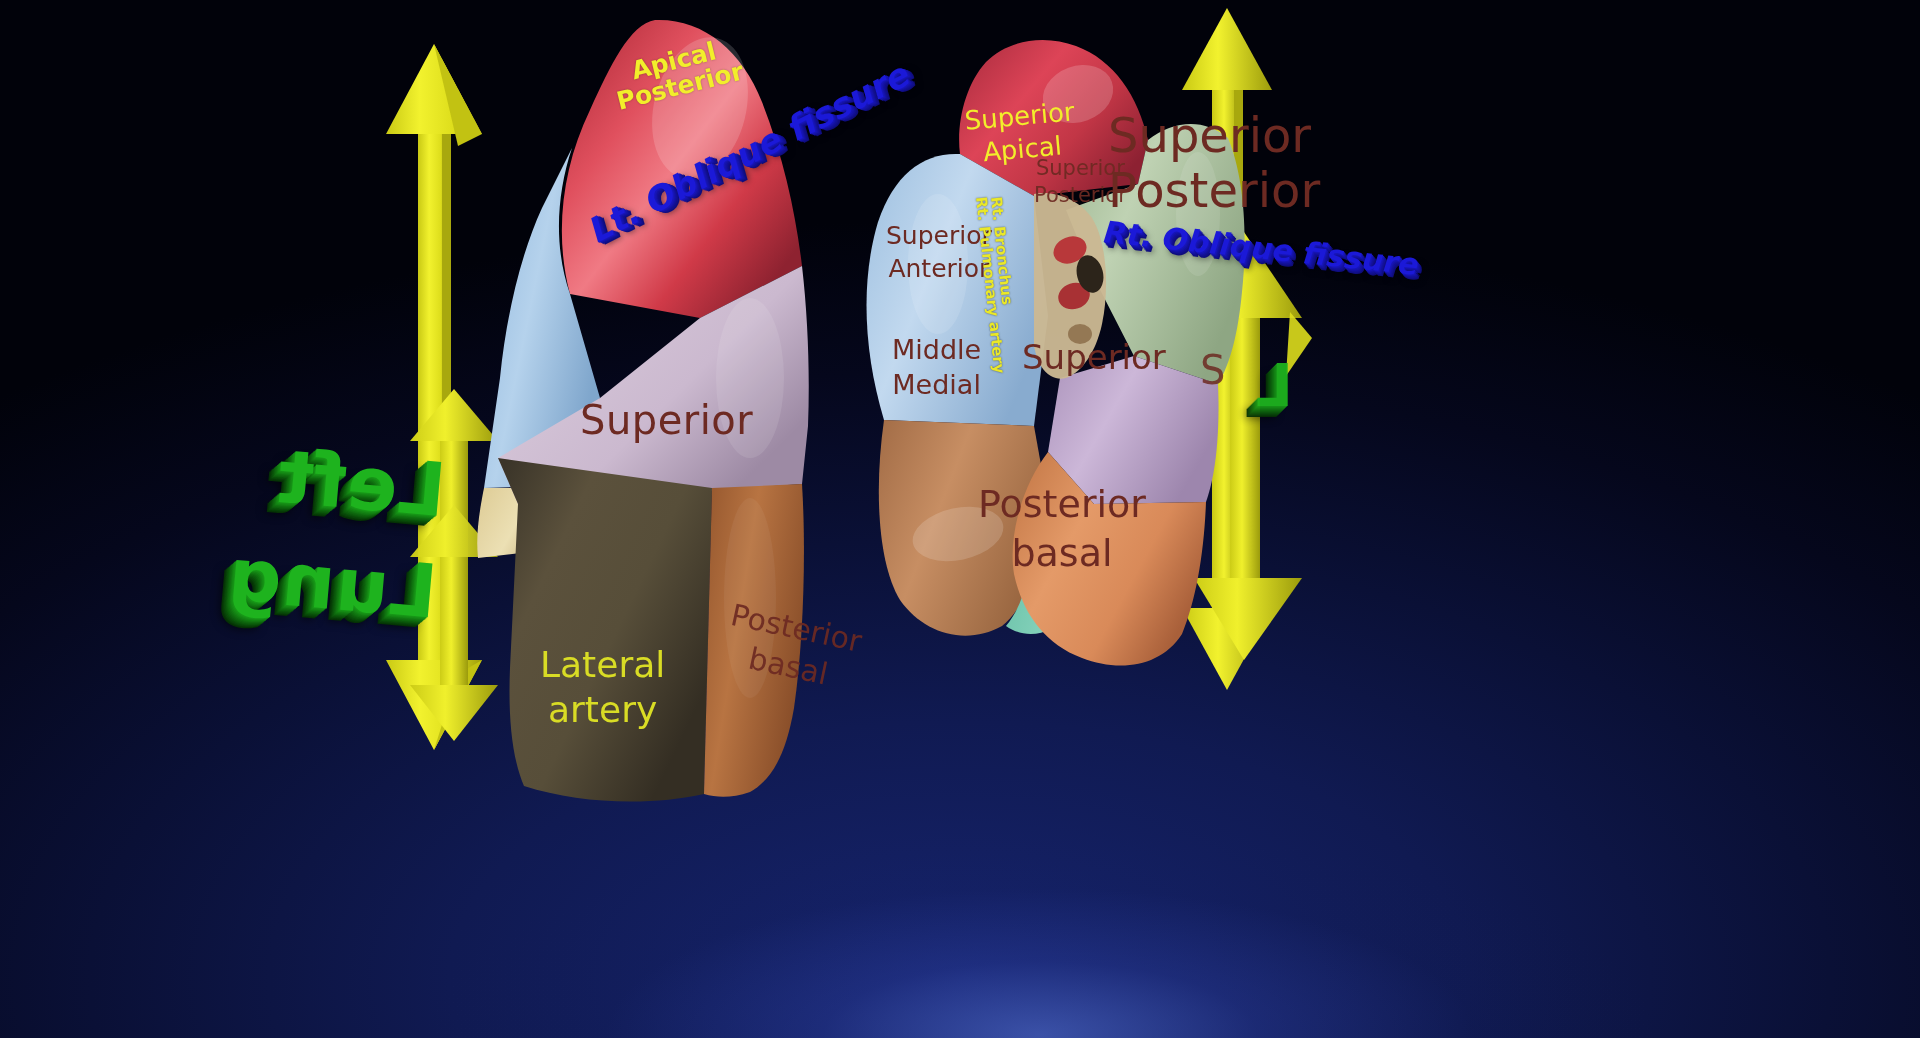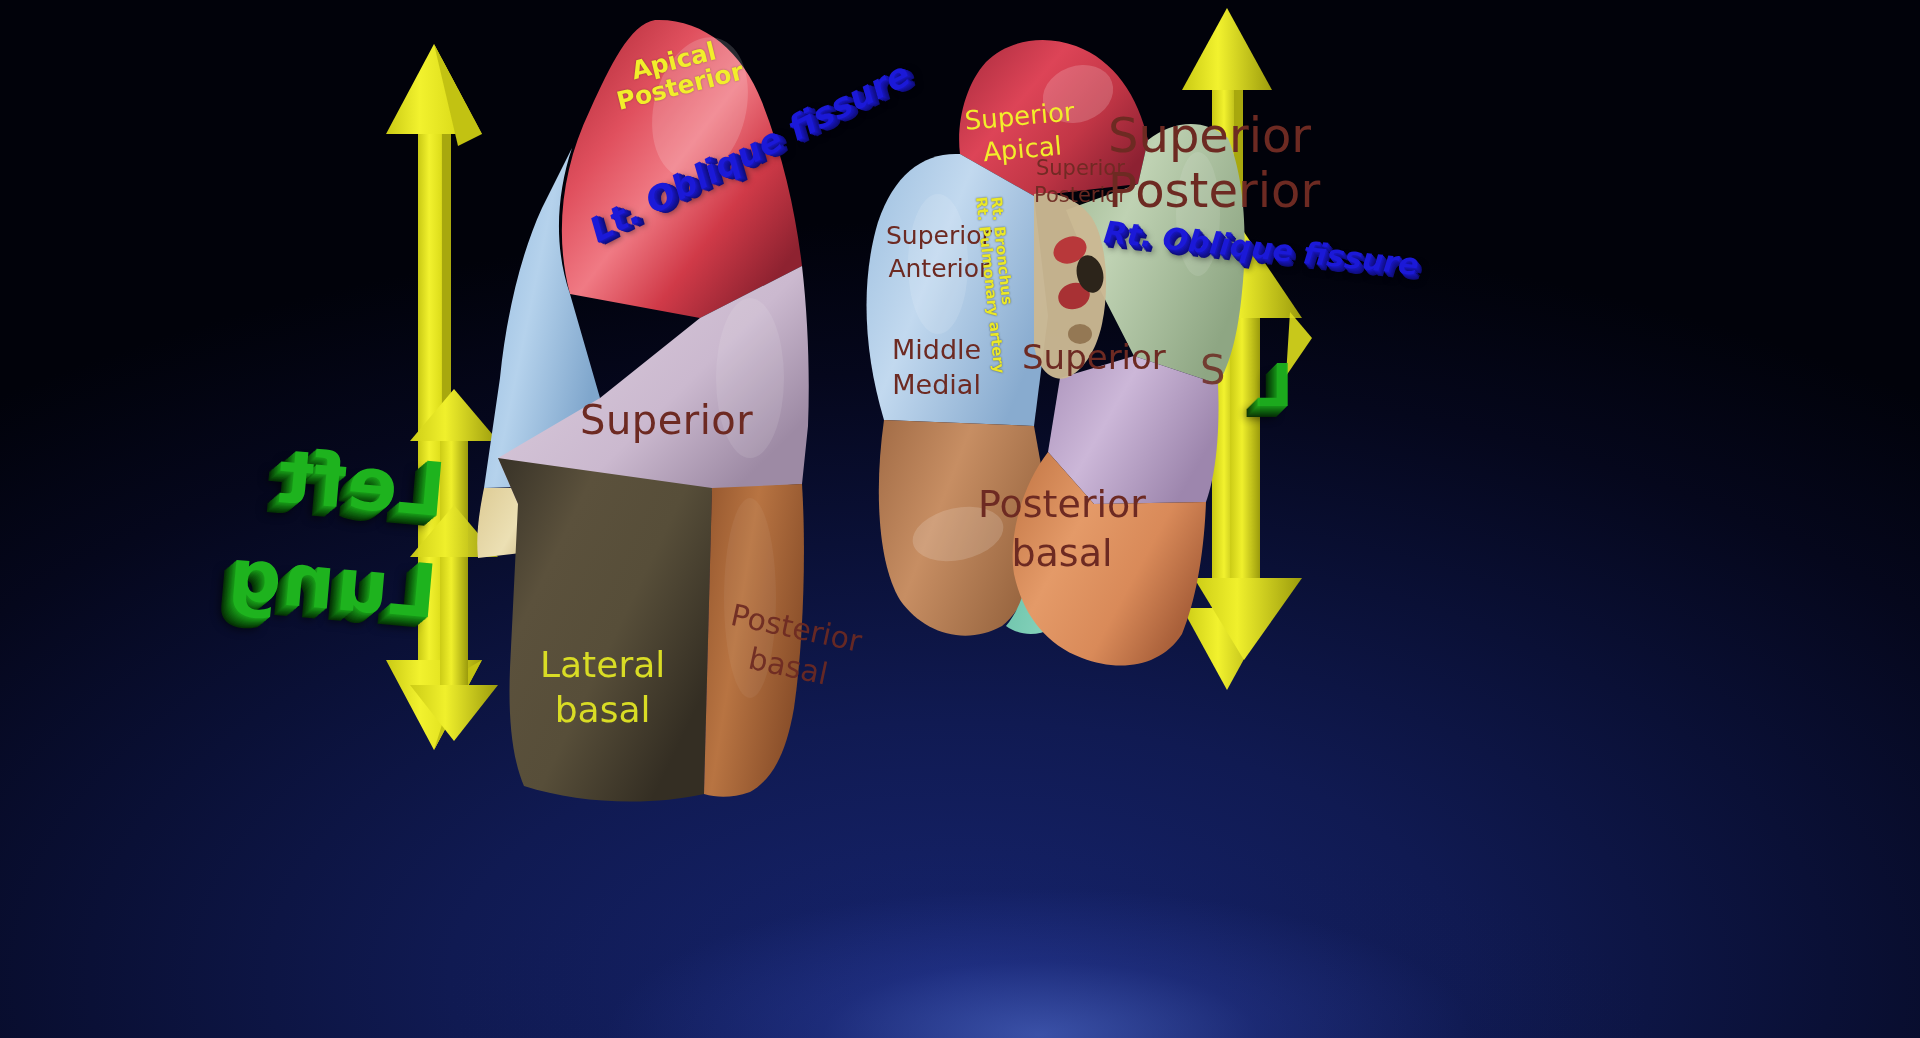--- a/index.html
+++ b/index.html
@@ -149,21 +149,21 @@
       <ellipse cx="300" cy="580" rx="26" ry="100" fill="#ffffff" opacity="0.05"></ellipse>
     </svg>
   </div>
 
   <div class="lbl yellowtxt" style="left:612px;top:48px;font-size:25px;transform:rotate(-14deg);text-shadow:0 0 2px rgba(0,0,0,.35);">Apical
 Posterior</div>
 
   <div class="lbl maroon" style="left:580px;top:400px;font-size:40px;font-weight:400;letter-spacing:.5px;">Superior</div>
 
   <div class="lbl yellowgreen" style="left:540px;top:642px;font-size:36px;font-weight:400;line-height:1.25;">Lateral
-basal</div>
+artery</div>
 
   <div class="lbl maroon" style="left:726px;top:608px;font-size:30px;font-weight:400;line-height:1.3;
               transform:rotate(12deg);opacity:.92;">Posterior
 basal</div>
 
   <div class="text3d blue" style="left:592px;top:212px;font-size:34px;font-style:italic;
               transform:rotate(-27deg);transform-origin:left center;">Lt. Oblique fissure</div>
 
   <div style="position:absolute;left:232px;top:438px;transform:scaleX(-1) rotate(-5deg);transform-origin:center;">
     <div class="text3d green" style="position:relative;font-size:74px;letter-spacing:1px;">Left</div>

